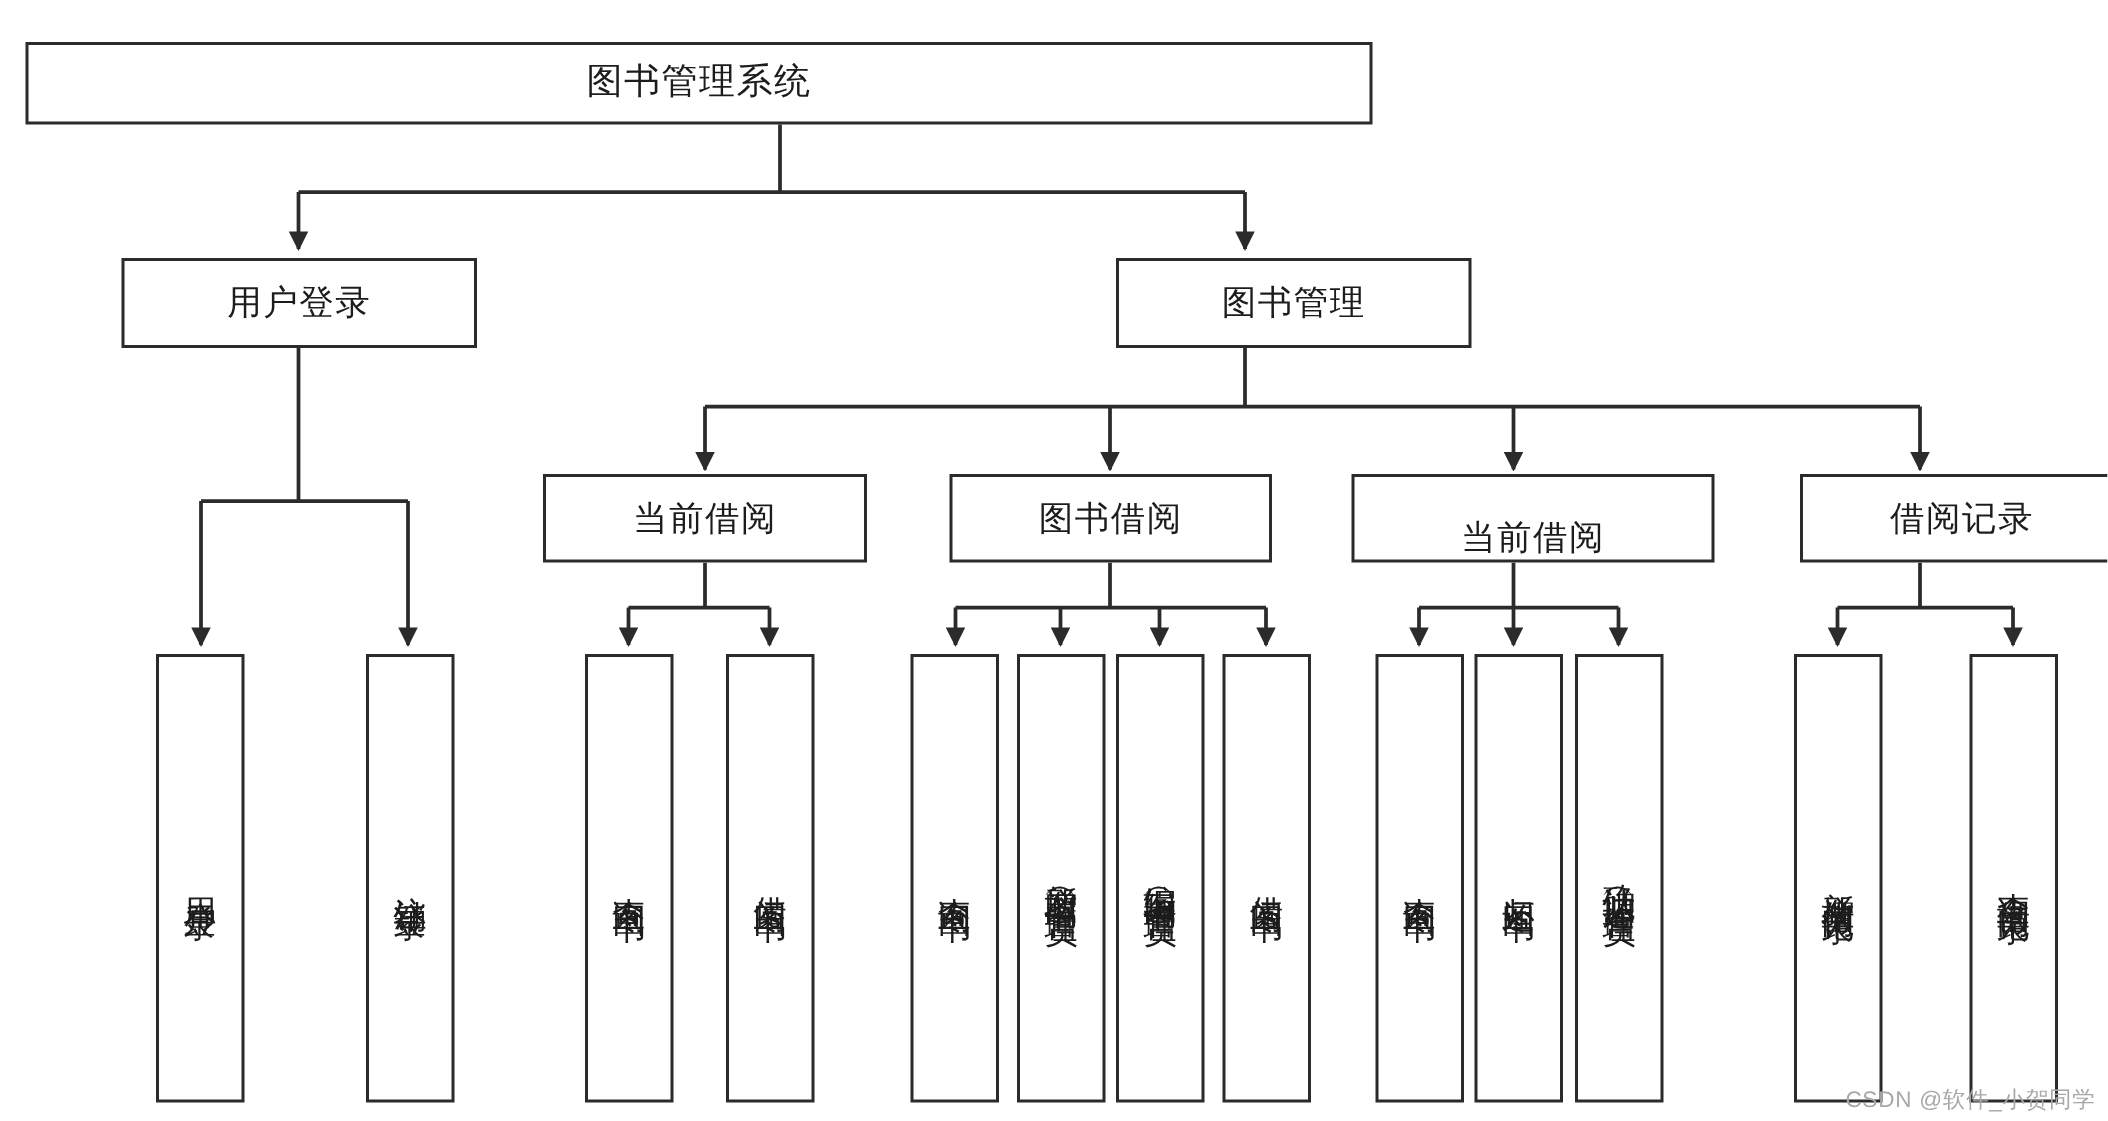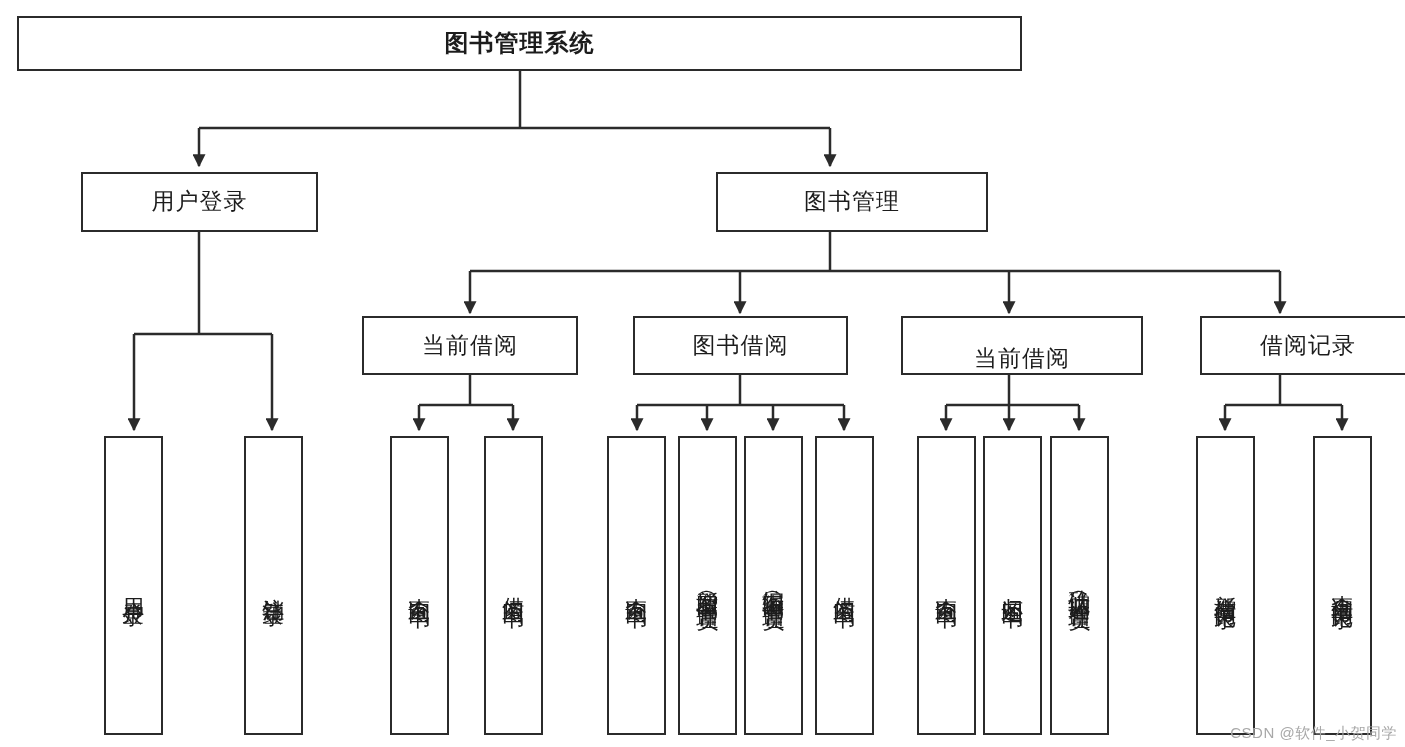--- a/index.html
+++ b/index.html
@@ -130,28 +130,28 @@
       <path d="M 1009 405 L 1009 430" marker-end="url(#arrow)"></path>
       <path d="M 1079 405 L 1079 430" marker-end="url(#arrow)"></path>
 
       <path d="M 1280 375 L 1280 405"></path>
       <path d="M 1225 405 L 1342 405"></path>
       <path d="M 1225 405 L 1225 430" marker-end="url(#arrow)"></path>
       <path d="M 1342 405 L 1342 430" marker-end="url(#arrow)"></path>
     </g>
   </svg>
 
-  <div class="node horiz root" style="left:17px; top:16px; width:1005px; height:55px;font-weight:bold;">
+  <div class="node horiz root" style="left:17px; top:28px; width:898px; height:55px;">
     <span>图书管理系统</span>
   </div>
 
   <div class="node horiz" style="left:81px; top:172px; width:237px; height:60px;">
     <span>用户登录</span>
   </div>
-  <div class="node horiz" style="left:716px; top:172px; width:272px; height:60px;">
+  <div class="node horiz" style="left:744px; top:172px; width:237px; height:60px;">
     <span>图书管理</span>
   </div>
 
   <div class="node horiz" style="left:362px; top:316px; width:216px; height:59px;">
     <span>当前借阅</span>
   </div>
   <div class="node horiz" style="left:633px; top:316px; width:215px; height:59px;">
     <span>图书借阅</span>
   </div>
   <div class="node horiz" style="left:901px; top:316px; width:242px; height:59px;align-items:flex-end;">

